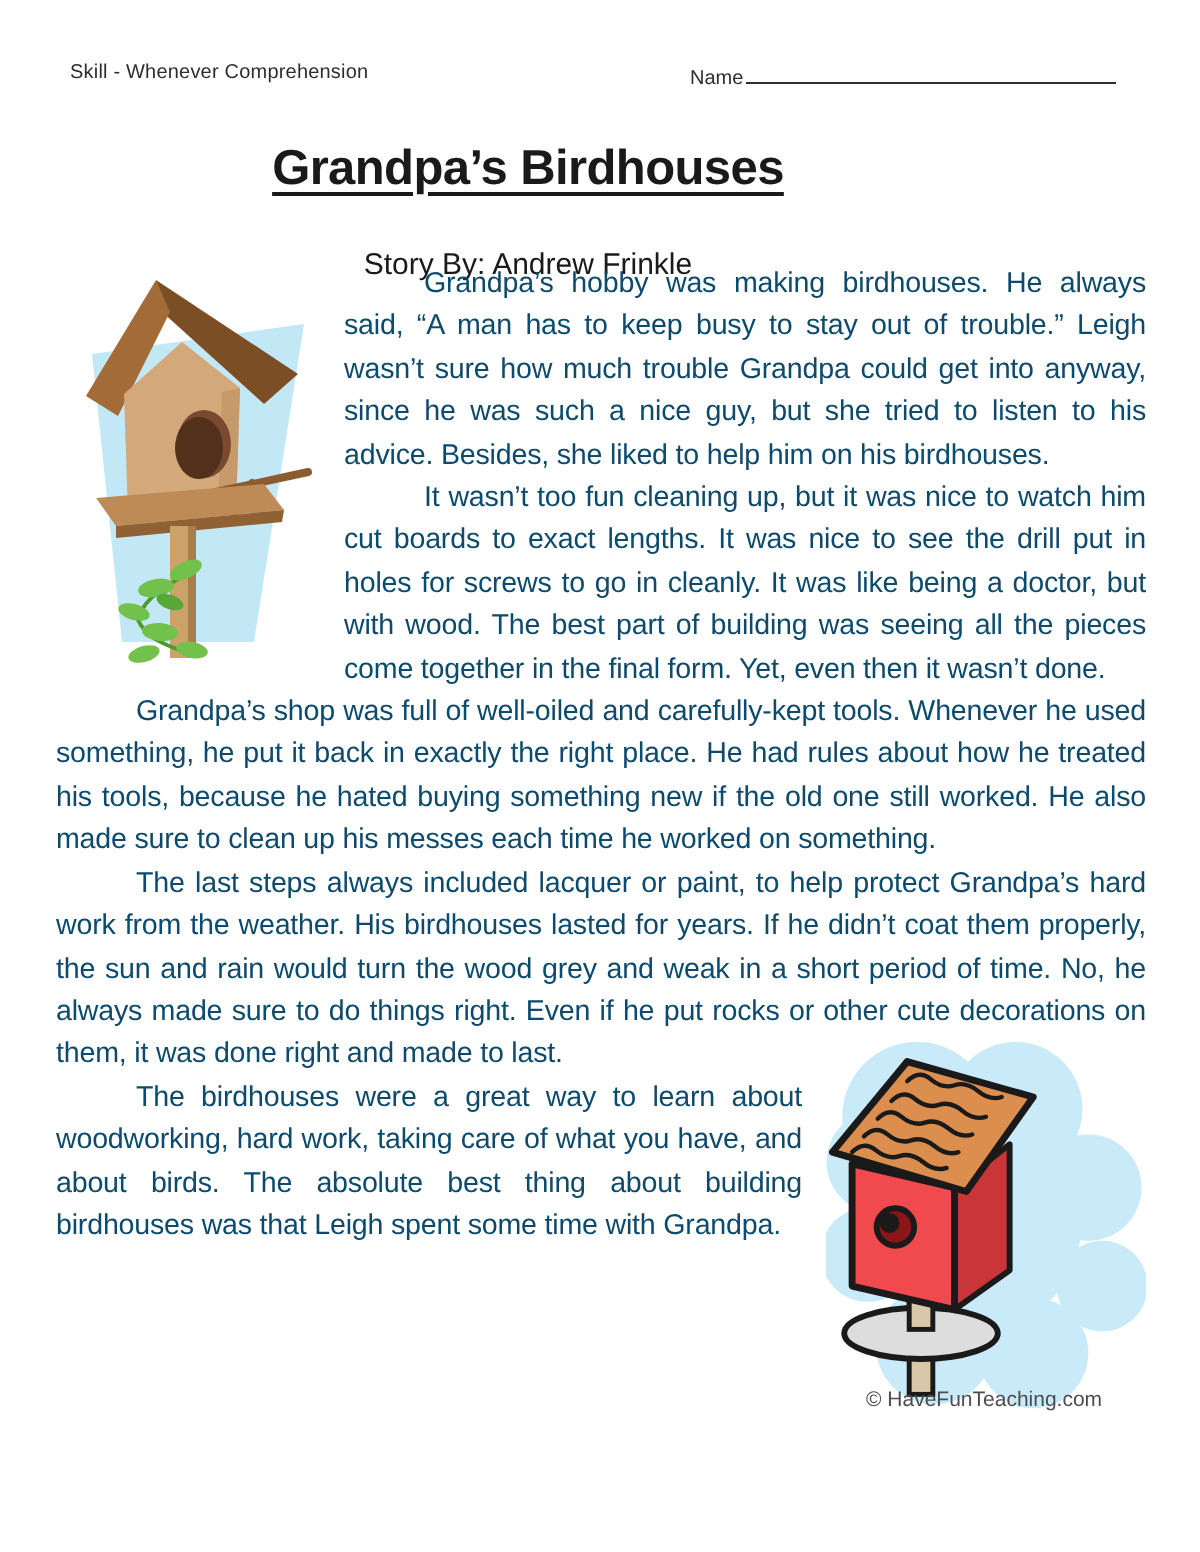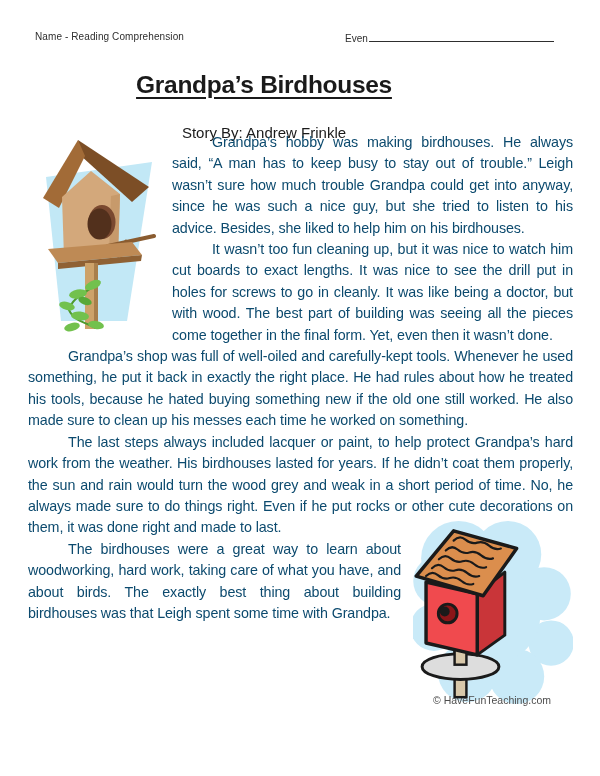--- a/index.html
+++ b/index.html
@@ -41,24 +41,24 @@
   .img-left svg, .img-right svg { display:block; width:100%; height:100%; }
   .footer {
     position:absolute; left:433px; top:694px; font-size:10.5px; color:#4d4d4d;
   }
 </style>
 </head>
 <body>
 
 <div class="page">
 
-  <div class="header-skill">Name - Reading Comprehension</div>
+  <div class="header-skill">Skill - Whenever Comprehension</div>
 
   <div class="header-name">
-    <span>Even</span><span class="name-line"></span>
+    <span>Name</span><span class="name-line"></span>
   </div>
 
   <div class="title-block">
     <div class="story-title">Grandpa’s Birdhouses</div>
     <div class="story-byline">Story By: Andrew Frinkle</div>
   </div>
 
   <div class="article">
 
     <div class="img-left">
@@ -134,19 +134,19 @@
           <path d="M25,43 Q31,37 37,42 T49,45 T61,48 T73,51"></path>
           <path d="M18,52 Q24,46 30,51 T42,54 T54,57 T66,60"></path>
           <path d="M12,60 Q18,54 24,59 T36,62 T48,65 T60,68"></path>
         </g>
 
         <circle cx="34" cy="98" r="9.5" stroke-width="3" stroke="#1a1a1a" fill="#8B1518"></circle>
         <circle cx="31" cy="96" r="5" fill="#1a1a1a"></circle>
       </svg>
     </div>
 
-    <p>The birdhouses were a great way to learn about woodworking, hard work, taking care of what you have, and about birds. The exactly best thing about building birdhouses was that Leigh spent some time with Grandpa.</p>
+    <p>The birdhouses were a great way to learn about woodworking, hard work, taking care of what you have, and about birds. The absolute best thing about building birdhouses was that Leigh spent some time with Grandpa.</p>
 
   </div>
 
   <div class="footer">© HaveFunTeaching.com</div>
 
 </div>
 
 </body></html>

